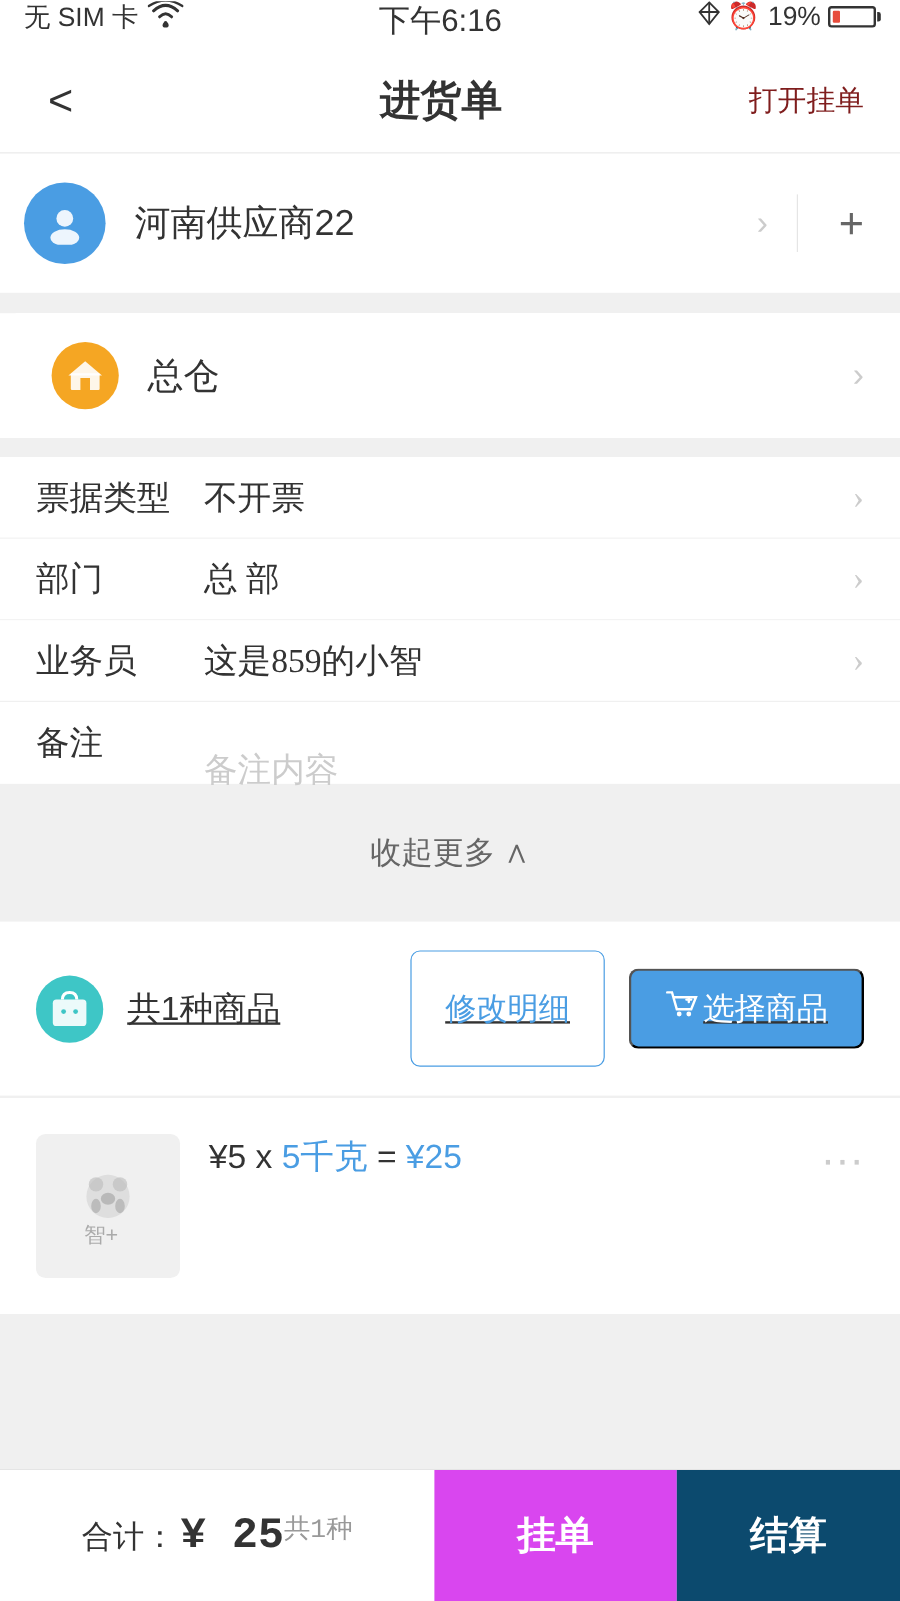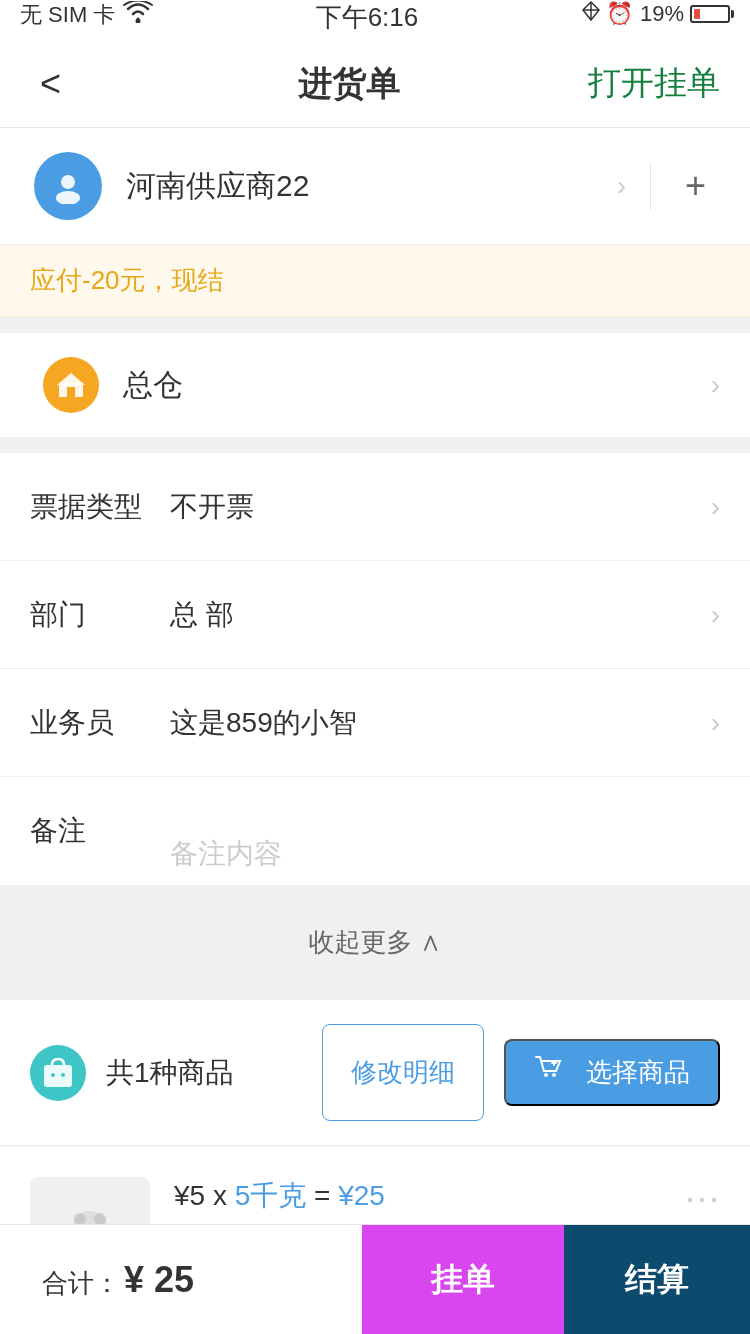--- a/index.html
+++ b/index.html
@@ -69,42 +69,42 @@
       cursor: pointer;
       padding: 10px;
     }
     .nav-title {
       font-size: 34px;
       font-weight: 600;
       color: #333;
       margin-left: 40px;
     }
     .nav-action {
-      font-size: 33px;
-      color: #15803d;
+      font-size: 24px;
+      color: #7f1d1d;
       cursor: pointer;
     }
 
     
     .content {
       background: #f0f0f0;
     }
 
     
     .section {
       background: #fff;
       margin-bottom: 16px;
     }
 
     
     .supplier-row {
       background: #fff;
       display: flex;
       align-items: center;
-      padding: 24px 34px;
+      padding: 24px 20px;
       border-bottom: 1px solid #f0f0f0;
     }
     .supplier-avatar {
       width: 68px; height: 68px;
       border-radius: 50%;
       background: #4a9de3;
       display: flex; align-items: center; justify-content: center;
       color: #fff;
       font-size: 28px;
       margin-right: 24px;
@@ -164,23 +164,24 @@
       font-size: 30px;
       color: #333;
     }
 
     
     .form-row {
       background: #fff;
       display: flex;
       align-items: center;
       padding: 0 30px;
-      height: 108px;
+      height: 68px;
       border-bottom: 1px solid #f0f0f0;
       cursor: pointer;
+      font-family: Liberation Serif, serif;
     }
     .form-row:last-child { border-bottom: none; }
     .form-label {
       font-size: 28px;
       color: #333;
       width: 120px;
       flex-shrink: 0;
     }
     .form-value {
       flex: 1;
@@ -207,20 +208,21 @@
     }
 
     
     .products-header {
       background: #fff;
       display: flex;
       align-items: center;
       padding: 24px 30px;
       gap: 20px;
       margin-top: 16px;
+      text-decoration: underline;
     }
     .products-icon {
       width: 56px; height: 56px;
       border-radius: 50%;
       background: #3ec6c6;
       display: flex; align-items: center; justify-content: center;
       flex-shrink: 0;
     }
     .products-count {
       flex: 1;
@@ -237,21 +239,22 @@
       cursor: pointer;
     }
     .btn-primary {
       background: #4a9de3;
       color: #fff;
       border-radius: 8px;
       padding: 14px 28px;
       font-size: 26px;
       cursor: pointer;
       display: flex;
-      gap: 24px;
+      align-items: center;
+      gap: 4px;
     }
 
     
     .product-item {
       background: #fff;
       display: flex;
       padding: 30px;
       gap: 24px;
       margin-top: 2px;
     }
@@ -297,22 +300,23 @@
       height: 110px;
       display: flex;
       align-items: center;
       background: #fff;
       border-top: 1px solid #e5e5e5;
     }
     .total-section {
       flex: 1;
       padding: 0 42px;
       display: flex;
-      flex-direction: column;
+      flex-direction: row;
       justify-content: center;
+      font-family: Liberation Mono, monospace;
     }
     .total-amount {
       font-size: 36px;
       font-weight: 600;
       color: #333;
     }
     .total-count {
       font-size: 22px;
       color: #999;
     }
@@ -388,21 +392,20 @@
         <svg width="36" height="36" viewBox="0 0 36 36" fill="none">
           <circle cx="18" cy="14" r="7" fill="#fff" opacity="0.9"></circle>
           <ellipse cx="18" cy="30" rx="12" ry="7" fill="#fff" opacity="0.9"></ellipse>
         </svg>
       </div>
       <span class="supplier-name">河南供应商22</span>
       <span class="chevron">›</span>
       <div class="supplier-divider"></div>
       <span class="plus-btn">+</span>
     </div>
-    <div class="notice-banner">应付-20元，现结</div>
   </div>
 
   <div class="section">
     <div class="warehouse-row">
       <div class="warehouse-icon">
         <svg width="32" height="32" viewBox="0 0 32 32" fill="none">
           <rect x="4" y="14" width="24" height="14" rx="1" fill="#fff" opacity="0.9"></rect>
           <polygon points="2,16 16,4 30,16" fill="#fff" opacity="0.9"></polygon>
           <rect x="12" y="18" width="8" height="10" fill="#f5a623"></rect>
         </svg>
@@ -486,16 +489,17 @@
 
   <div style="height: 130px;"></div>
 </div>
 
 <div class="bottom-bar">
   <div class="total-section">
     <div style="display:flex; align-items:baseline; gap:4px;">
       <span style="font-size:26px; color:#333;">合计：</span>
       <span class="total-amount">¥ 25</span>
     </div>
+    <span class="total-count">共1种</span>
   </div>
   <div class="btn-hang">挂单</div>
   <div class="btn-checkout">结算</div>
 </div>
 
 </body></html>

